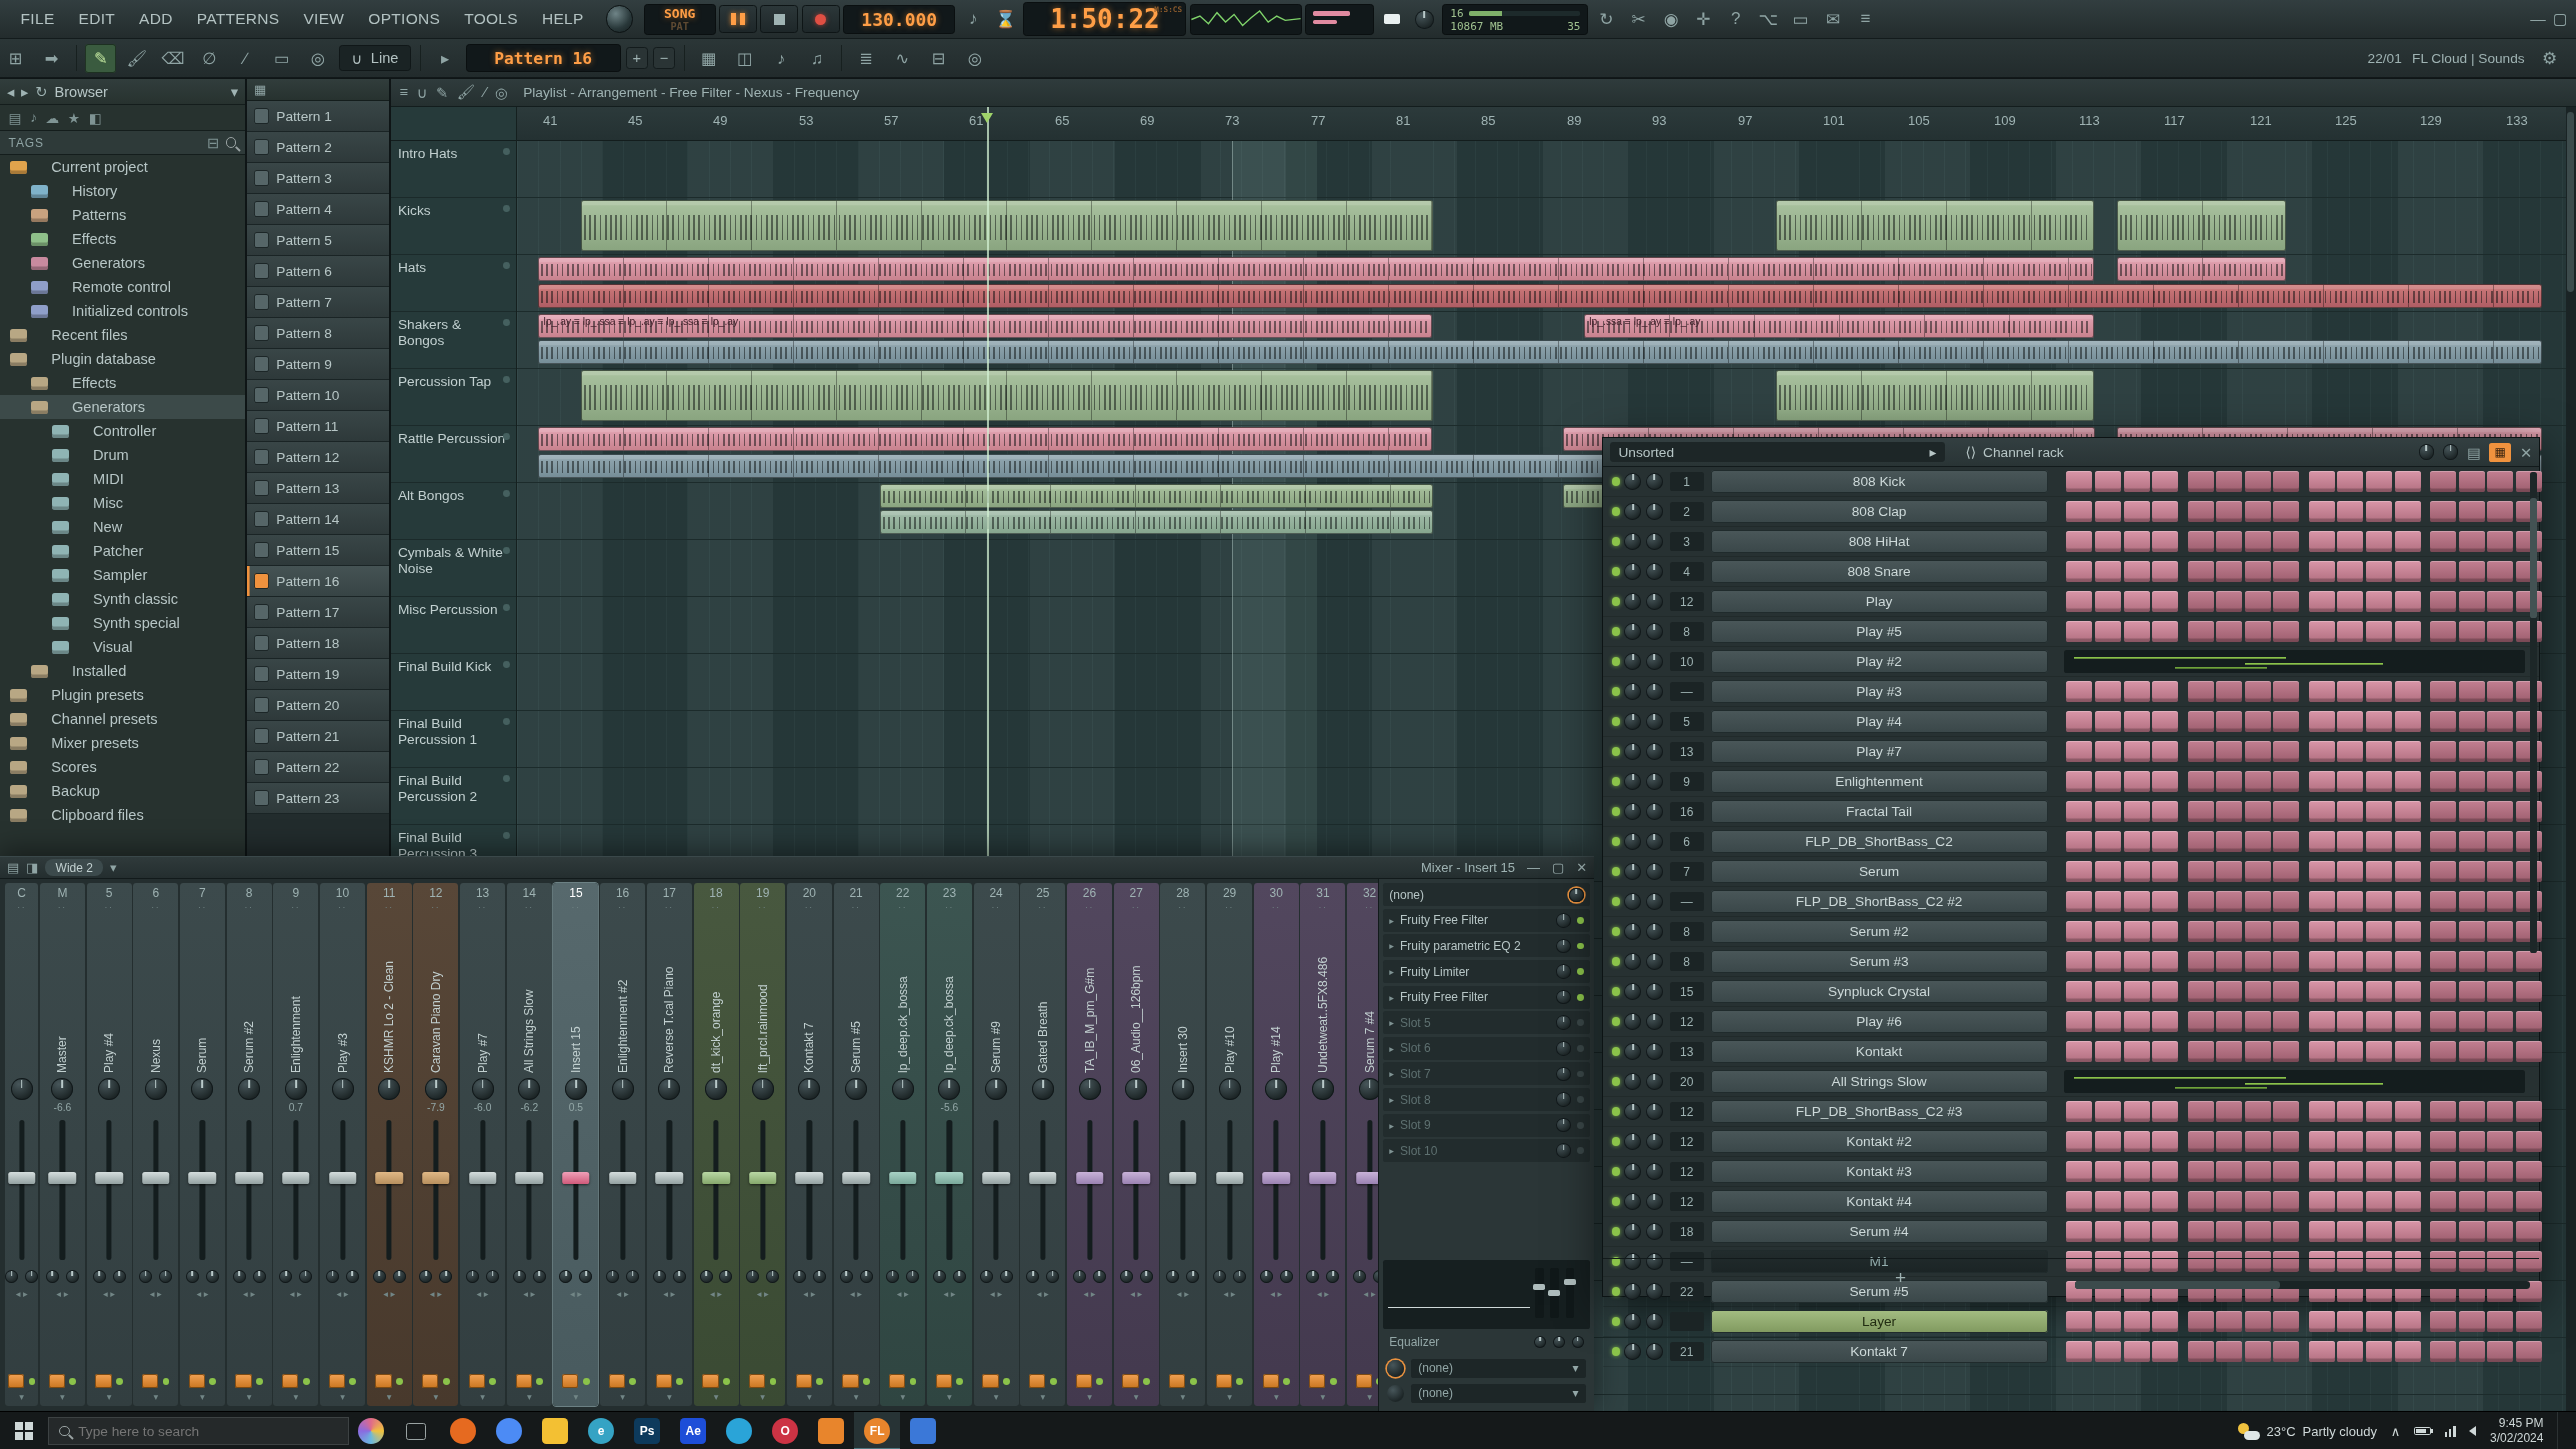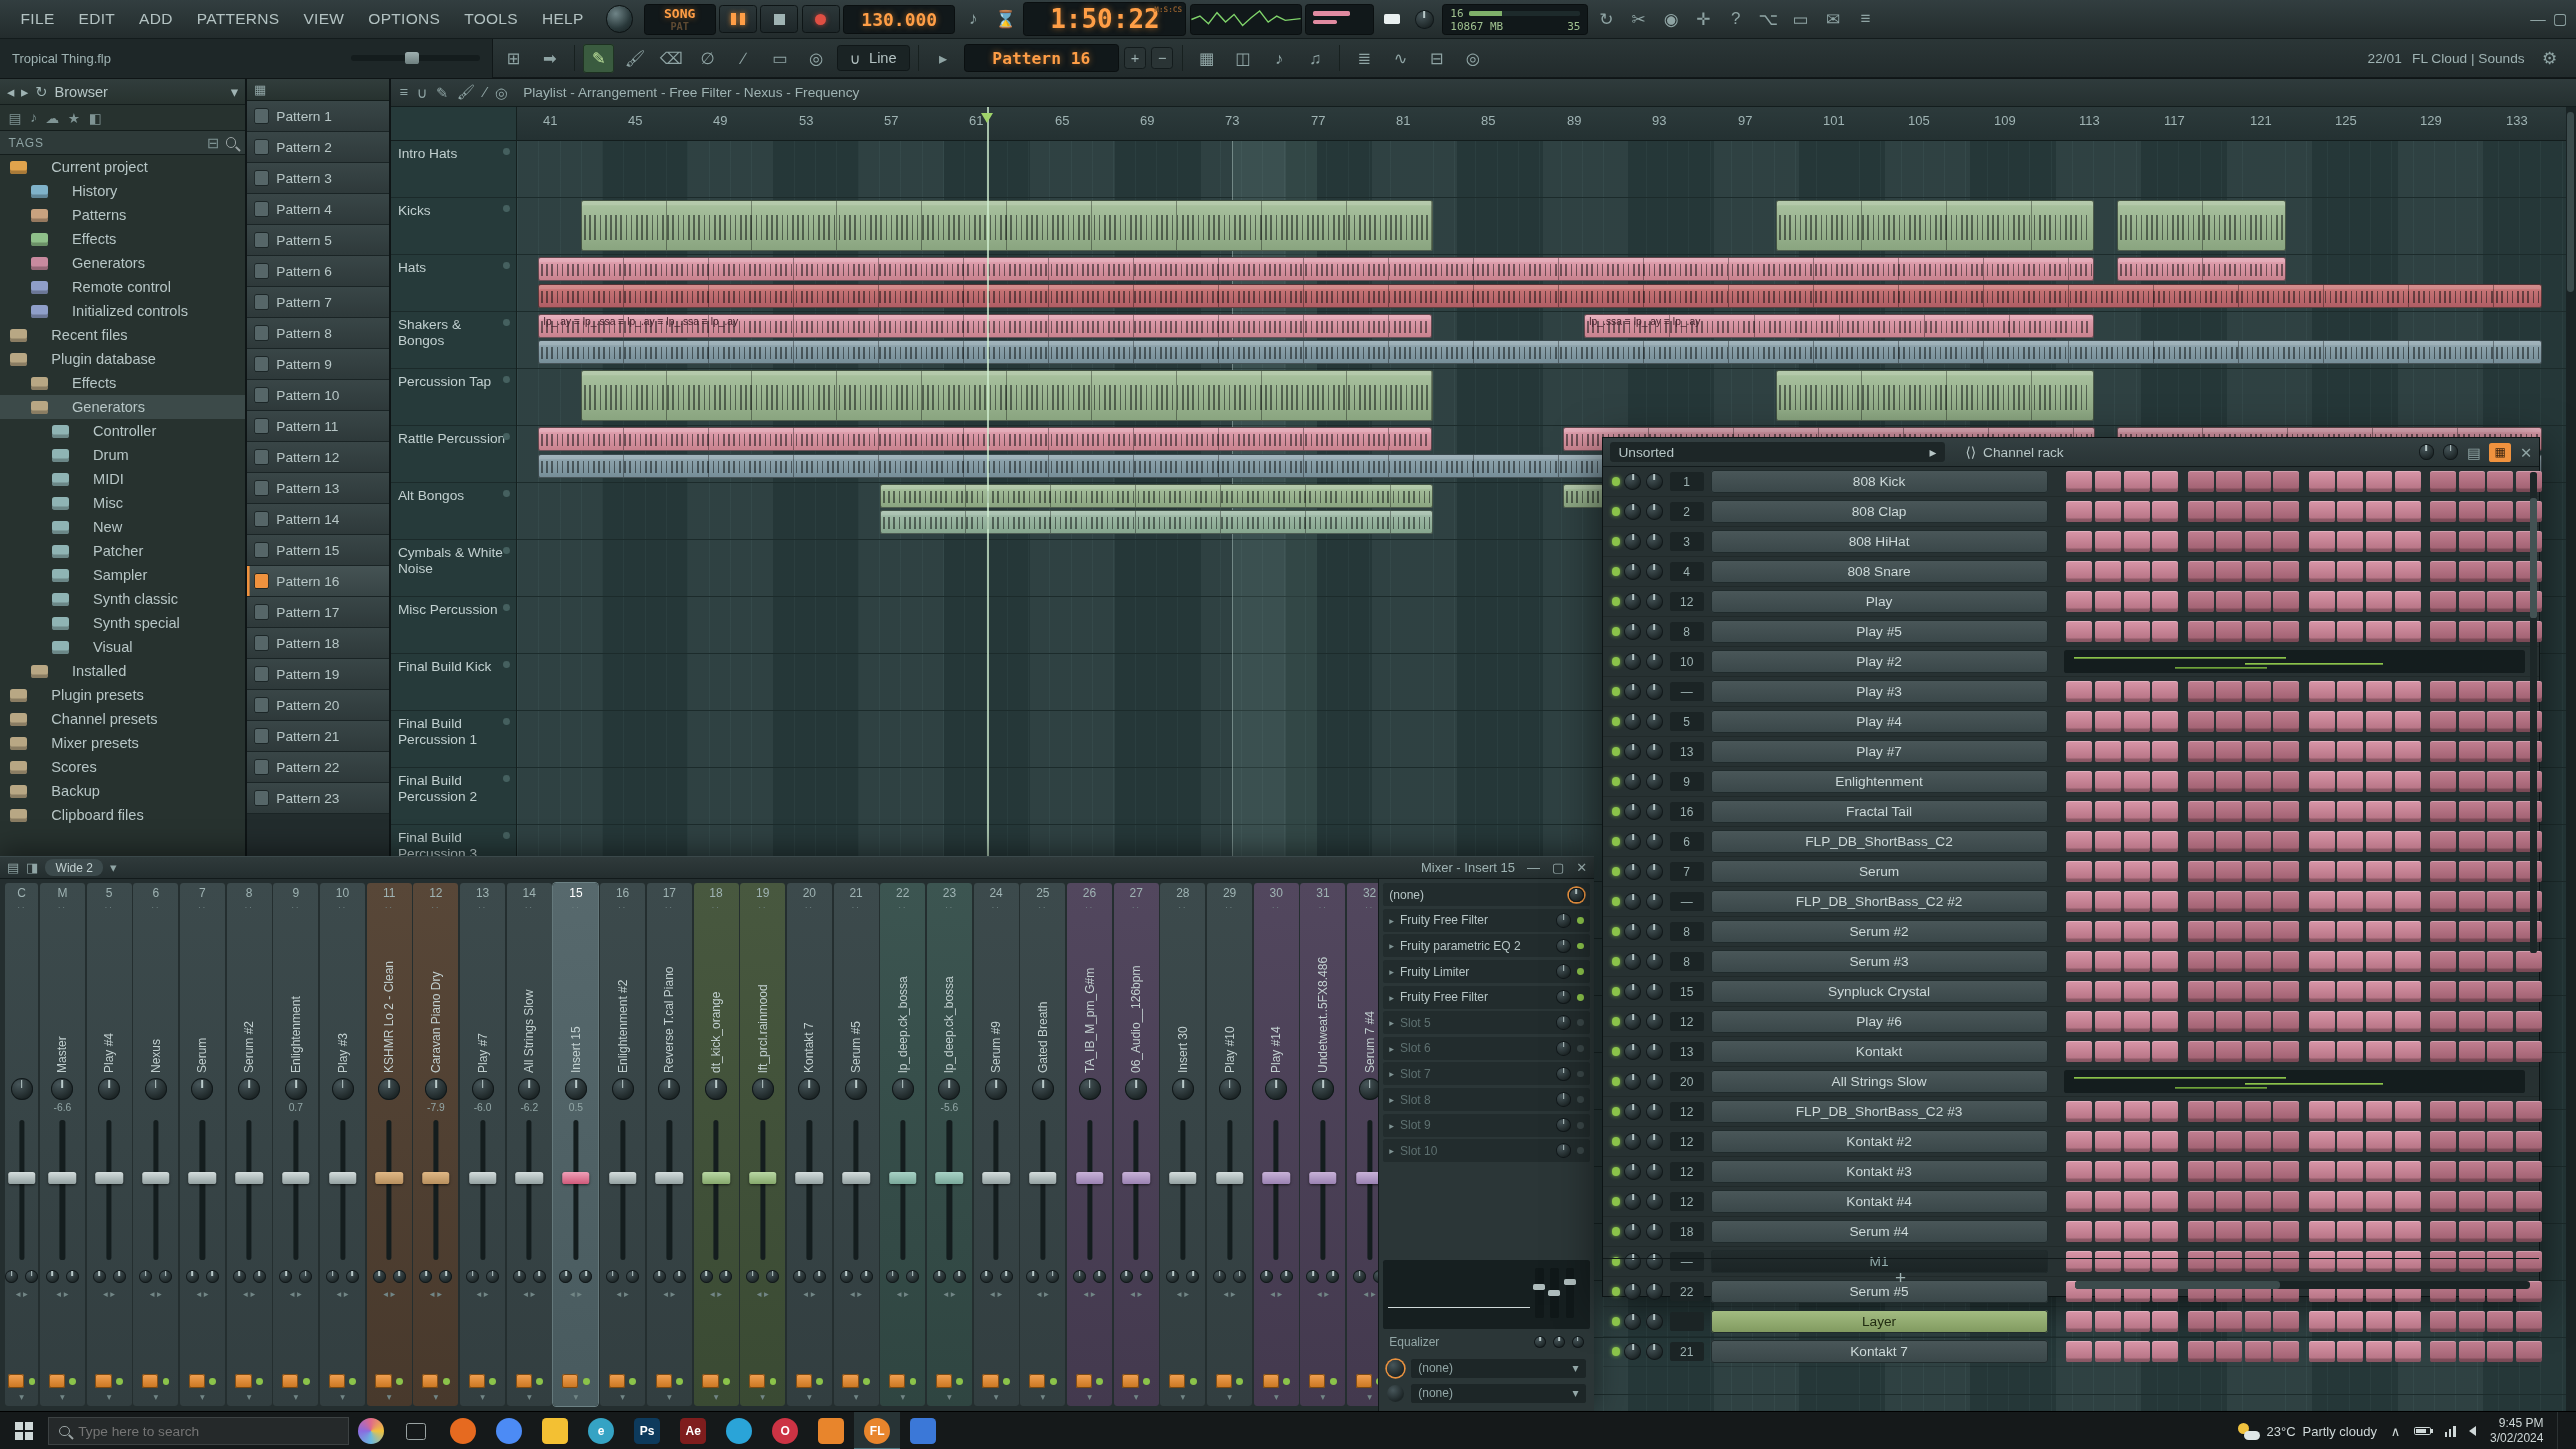--- a/index.html
+++ b/index.html
@@ -274,26 +274,20 @@
   <div class="tb-ico">▭</div>
   <div class="tb-ico">✉</div>
   <div class="tb-ico">≡</div>
   <div id="winctl">
     <span>—</span>
     <span>▢</span>
   </div>
 </div>
 
 <div id="toolbar2">
-  <div id="hintbar">
-    <span id="hint-text">Tropical Thing.flp</span>
-    <span class="hslider">
-        <i></i>
-      </span>
-  </div>
   <div class="tool-ico">⊞</div>
   <div class="tool-ico">➡</div>
   <div class="sep"></div>
   <div class="tool-ico tool-active">✎</div>
   <div class="tool-ico">🖌</div>
   <div class="tool-ico">⌫</div>
   <div class="tool-ico">∅</div>
   <div class="tool-ico">∕</div>
   <div class="tool-ico">▭</div>
   <div class="tool-ico">◎</div>
@@ -2166,21 +2160,21 @@
       <div class="tk-app">
         <div class="tk-ic square" style="background: rgb(243, 192, 51);"></div>
       </div>
       <div class="tk-app">
         <div class="tk-ic circle" style="background: rgb(53, 163, 196);">e</div>
       </div>
       <div class="tk-app">
         <div class="tk-ic square" style="background: rgb(13, 58, 92);">Ps</div>
       </div>
       <div class="tk-app">
-        <div class="tk-ic square" style="background: #7f1d1d;">Ae</div>
+        <div class="tk-ic square" style="background: #1d4ed8;">Ae</div>
       </div>
       <div class="tk-app">
         <div class="tk-ic circle" style="background: rgb(42, 164, 216);"></div>
       </div>
       <div class="tk-app">
         <div class="tk-ic circle" style="background: rgb(204, 51, 68);">O</div>
       </div>
       <div class="tk-app">
         <div class="tk-ic square" style="background: rgb(232, 133, 44);"></div>
       </div>

